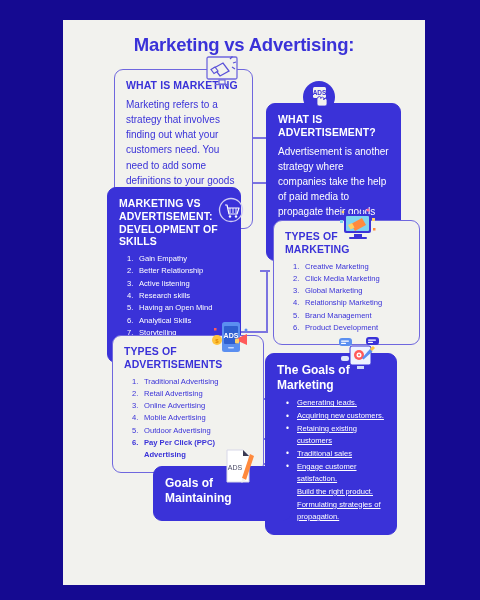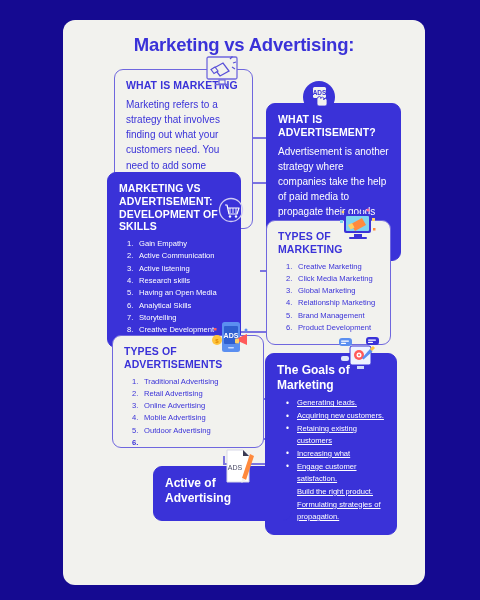--- a/index.html
+++ b/index.html
@@ -13,21 +13,20 @@
     position: relative;
     width: 480px; height: 600px;
     background: #150a91;
   }
   #canvas {
     position: absolute;
     left: 63px; top: 20px;
     width: 362px; height: 565px;
     background: #f2f2ee;
     overflow: hidden;
-    border-radius: 12px;
   }
   
   .title {
     position: absolute;
     left: 0; top: 14px;
     width: 362px;
     text-align: center;
     font-size: 18.5px;
     font-weight: bold;
     color: #3a32d8;
@@ -89,22 +88,22 @@
   .card ul li::before {
     content: "\2022";
     position: absolute; left: 1px; top: -0.5px;
     font-size: 8.5px;
   }
   li.bold { font-weight: bold; }
 
   
   #card-marketing      { left: 51px;  top: 49px;  width: 139px; }
   #card-advertisement  { left: 203px; top: 83px;  width: 135px; }
-  #card-skills         { left: 44px;  top: 152px; width: 134px; }
-  #card-types-mkt      { left: 203px; top: 200px; width: 125px; }
+  #card-skills         { left: 44px;  top: 167px; width: 134px; }
+  #card-types-mkt      { left: 210px; top: 200px; width: 147px; }
   #card-types-ads      { left: 49px;  top: 315px; width: 152px; }
   #card-goals-mkt      { left: 202px; top: 333px; width: 132px; }
   #card-goals-ads      { left: 90px;  top: 446px; width: 139px; }
 
   
   .icon { position: absolute; }
   #icon-megaphone-monitor { left: 140px; top: 34px; width: 38px; height: 34px; }
   #icon-ads-hand          { left: 238px; top: 59px; width: 36px; height: 36px; }
   #icon-cart-circle       { left: 155px; top: 177px; width: 26px; height: 26px; }
   #icon-marketing-monitor { left: 274px; top: 184px; width: 42px; height: 38px; }
@@ -141,24 +140,24 @@
 
     <div class="card solid" id="card-advertisement">
       <h2>WHAT IS ADVERTISEMENT?</h2>
       <p>Advertisement is another strategy where companies take the help of paid media to propagate their goods through digital methods and public banners.</p>
     </div>
 
     <div class="card solid" id="card-skills">
       <h2 style="width:118px;">MARKETING VS ADVERTISEMENT: DEVELOPMENT OF SKILLS</h2>
       <ol>
           <li><span class="num">1.</span><span>Gain Empathy</span></li>
-          <li><span class="num">2.</span><span>Active Communication</span></li>
+          <li><span class="num">2.</span><span>Better Relationship</span></li>
           <li><span class="num">3.</span><span>Active listening</span></li>
           <li><span class="num">4.</span><span>Research skills</span></li>
-          <li><span class="num">5.</span><span>Having an Open Media</span></li>
+          <li><span class="num">5.</span><span>Having an Open Mind</span></li>
           <li><span class="num">6.</span><span>Analytical Skills</span></li>
           <li><span class="num">7.</span><span>Storytelling</span></li>
           <li><span class="num">8.</span><span>Creative Development</span></li>
         </ol>
     </div>
 
     <div class="card light" id="card-types-mkt">
       <h2 style="width:88px;">TYPES OF MARKETING</h2>
       <ol>
           <li><span class="num">1.</span><span>Creative Marketing</span></li>
@@ -171,39 +170,39 @@
     </div>
 
     <div class="card light" id="card-types-ads">
       <h2 style="width:108px;">TYPES OF ADVERTISEMENTS</h2>
       <ol>
           <li><span class="num">1.</span><span>Traditional Advertising</span></li>
           <li><span class="num">2.</span><span>Retail Advertising</span></li>
           <li><span class="num">3.</span><span>Online Advertising</span></li>
           <li><span class="num">4.</span><span>Mobile Advertising</span></li>
           <li><span class="num">5.</span><span>Outdoor Advertising</span></li>
-          <li class="bold"><span class="num">6.</span></li>
+          <li class="bold"><span class="num">6.</span><span>Pay Per Click (PPC) Advertising</span></li>
         </ol>
     </div>
 
     <div class="card solid" id="card-goals-mkt">
       <h2 class="mixed" style="width:88px;">The Goals of Marketing</h2>
       <ul>
           <li>Generating leads.</li>
           <li>Acquiring new customers.</li>
           <li>Retaining existing customers</li>
-          <li>Increasing what</li>
+          <li>Traditional sales</li>
           <li>Engage customer satisfaction.</li>
           <li>Build the right product.</li>
           <li>Formulating strategies of propagation.</li>
         </ul>
     </div>
 
     <div class="card solid" id="card-goals-ads">
-      <h2 class="mixed" style="width:80px;">Active of Advertising</h2>
+      <h2 class="mixed" style="width:80px;">Goals of Maintaining</h2>
     </div>
 
     <div class="icon" id="icon-megaphone-monitor">
       <svg viewBox="0 0 38 34" width="38" height="34">
         <rect x="4" y="3" width="30" height="22" rx="1.5" fill="#f2f2ee" stroke="#6f67de" stroke-width="1.3"></rect>
         <path d="M16 26 h6 v4 h-6 z" fill="#f2f2ee" stroke="#6f67de" stroke-width="1.2"></path>
         <line x1="12" y1="30.5" x2="26" y2="30.5" stroke="#6f67de" stroke-width="1.3"></line>
         <path d="M11 14 l9-5 6 8 -9 5 z" fill="#f2f2ee" stroke="#5b52d8" stroke-width="1.3"></path>
         <path d="M8 15.5 l4-2.5 3 4 -4 2.5 z" fill="#f2f2ee" stroke="#5b52d8" stroke-width="1.2"></path>
         <line x1="27" y1="5" x2="29.5" y2="2.5" stroke="#5b52d8" stroke-width="1.2"></line>

